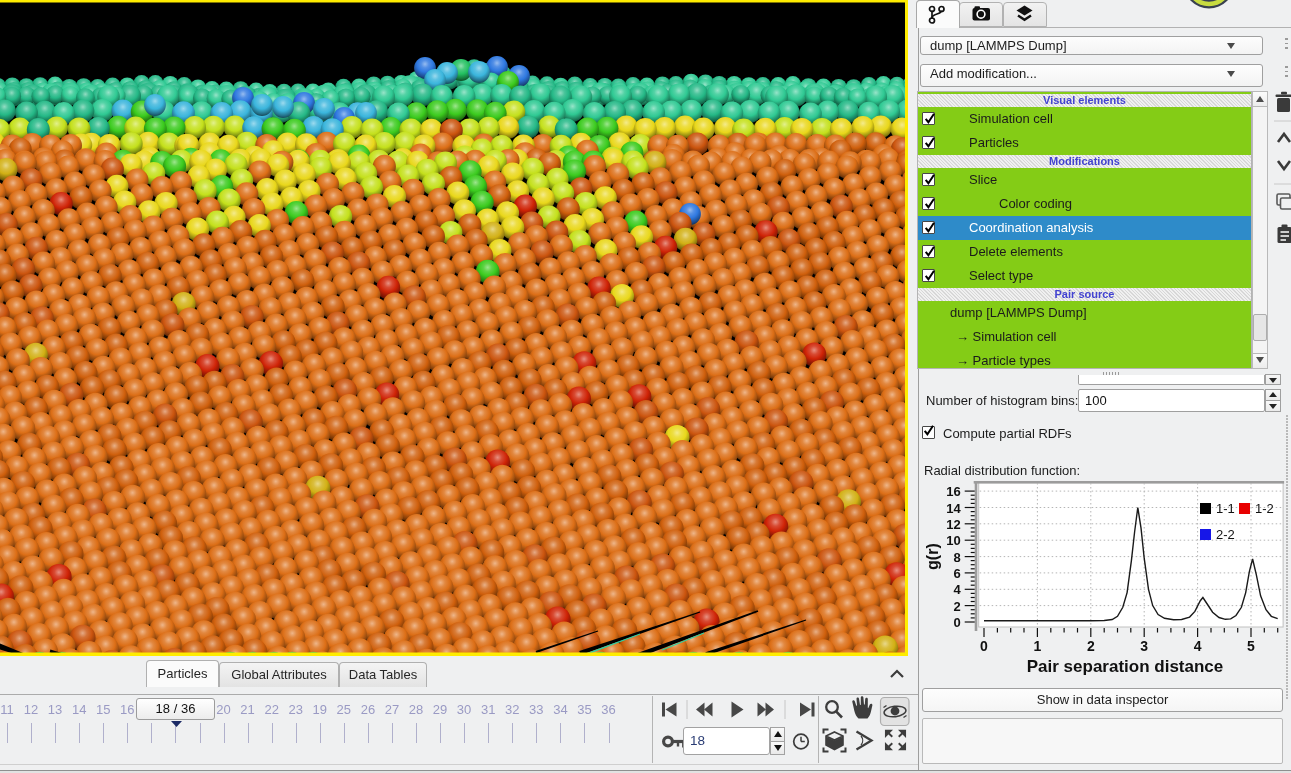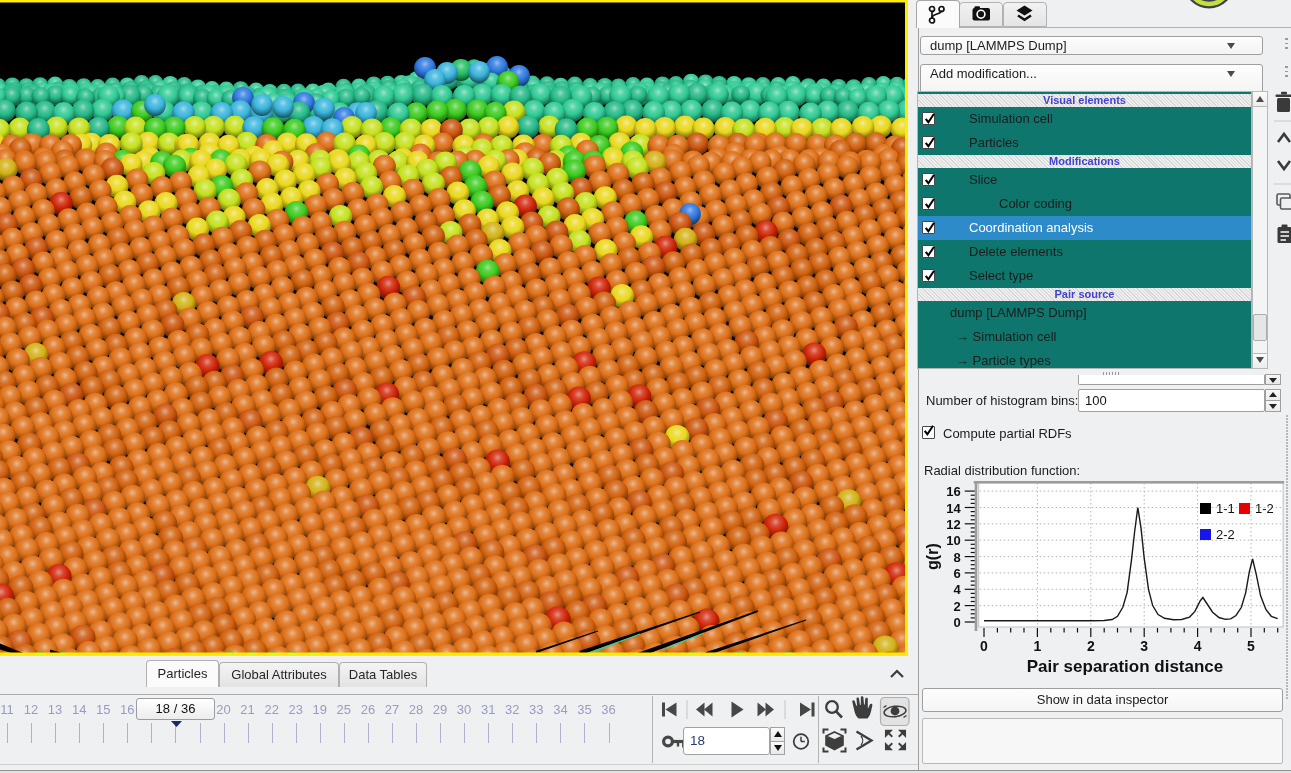--- a/index.html
+++ b/index.html
@@ -2152,25 +2152,25 @@
 <rect x="2.5" y="0.3" width="5.5" height="3" rx="1" fill="#111"></rect>
 <rect x="0.5" y="2" width="17.5" height="12.5" rx="2" fill="#111"></rect>
 <circle cx="9" cy="8.2" r="3.9" fill="none" stroke="#fff" stroke-width="1.6"></circle>
 </svg>
 <svg class="abs" style="left:1016px;top:5px" width="17" height="18" viewBox="0 0 17 18">
 <path d="M8.5,0.5 L16.5,5.5 L8.5,10.5 L0.5,5.5 Z" fill="#111"></path>
 <path d="M2,10.5 L8.5,14.8 L15,10.5" fill="none" stroke="#111" stroke-width="2.4"></path>
 </svg>
 <div class="abs combo" style="left:920px;top:36px;width:343px;height:19px">dump [LAMMPS Dump]</div>
 <div class="carr" style="left:1227px;top:43px"></div>
-<div class="abs combo" style="left:920px;top:64px;width:343px;height:32px">Add modification...</div>
+<div class="abs combo" style="left:920px;top:64px;width:343px;height:23px">Add modification...</div>
 <div class="carr" style="left:1227px;top:71px"></div>
 <div class="abs" style="left:1285px;top:38px;width:3px;height:13px;background:repeating-linear-gradient(#9a9a9a 0,#9a9a9a 1.5px,transparent 1.5px,transparent 4.5px)"></div>
 <div class="abs" style="left:1285px;top:66px;width:3px;height:13px;background:repeating-linear-gradient(#9a9a9a 0,#9a9a9a 1.5px,transparent 1.5px,transparent 4.5px)"></div>
-<div class="abs" style="left:917px;top:91px;width:335px;height:278px;background:#0f766e;border:1px solid #b4b4b4;overflow:hidden">
+<div class="abs" style="left:917px;top:91px;width:335px;height:278px;background:#84cc16;border:1px solid #b4b4b4;overflow:hidden">
 <div class="hdr" style="position:absolute;left:0;top:2px;width:100%;height:13px;line-height:13px">Visual elements</div>
     <div class="row" style="top:15px;padding-left:51px">Simulation cell</div>
     <div class="cb" style="left:4px;top:20px">
       <svg width="13" height="13" viewBox="0 0 13 13">
         <path d="M2.7,6.8 L5.4,10.2 L11,1.8" fill="none" stroke="#000" stroke-width="2.0"></path>
       </svg>
     </div>
     <div class="row" style="top:39px;padding-left:51px">Particles</div>
     <div class="cb" style="left:4px;top:44px">
       <svg width="13" height="13" viewBox="0 0 13 13">

